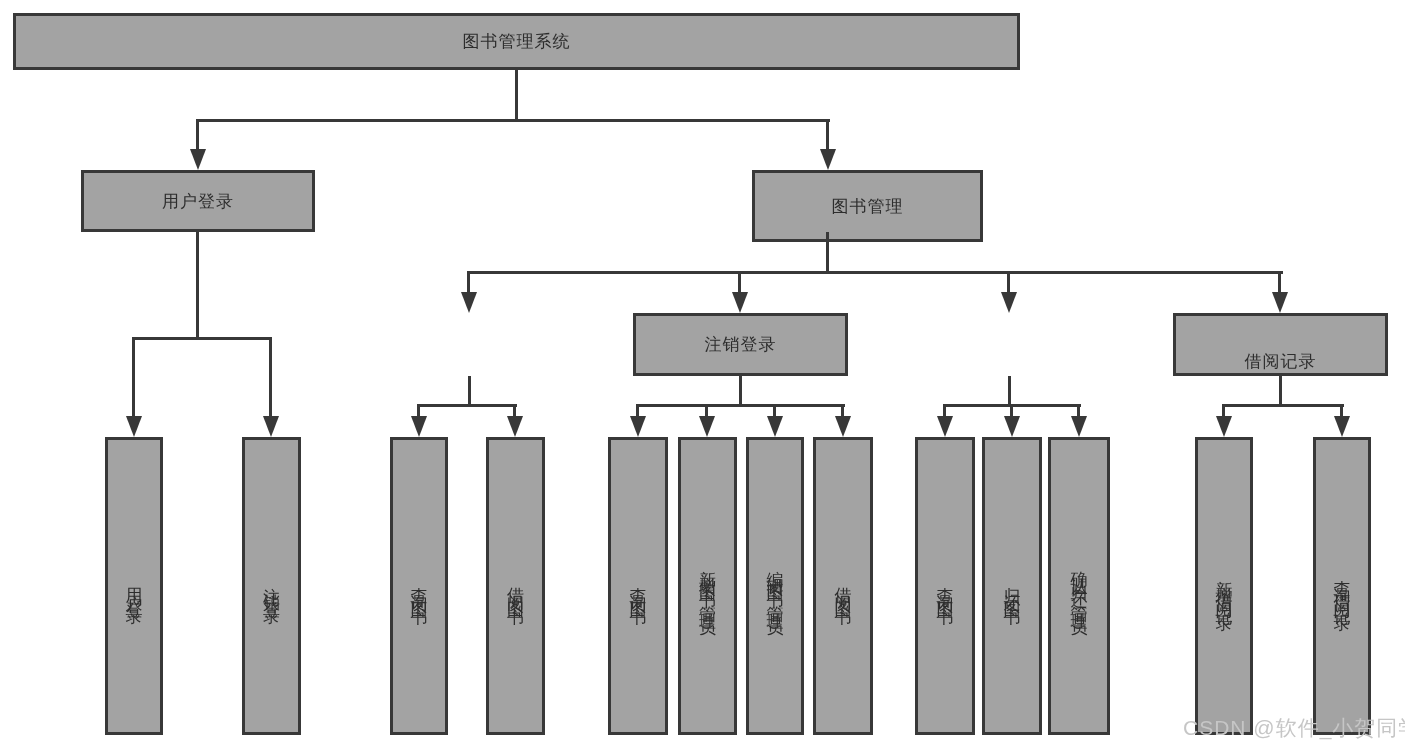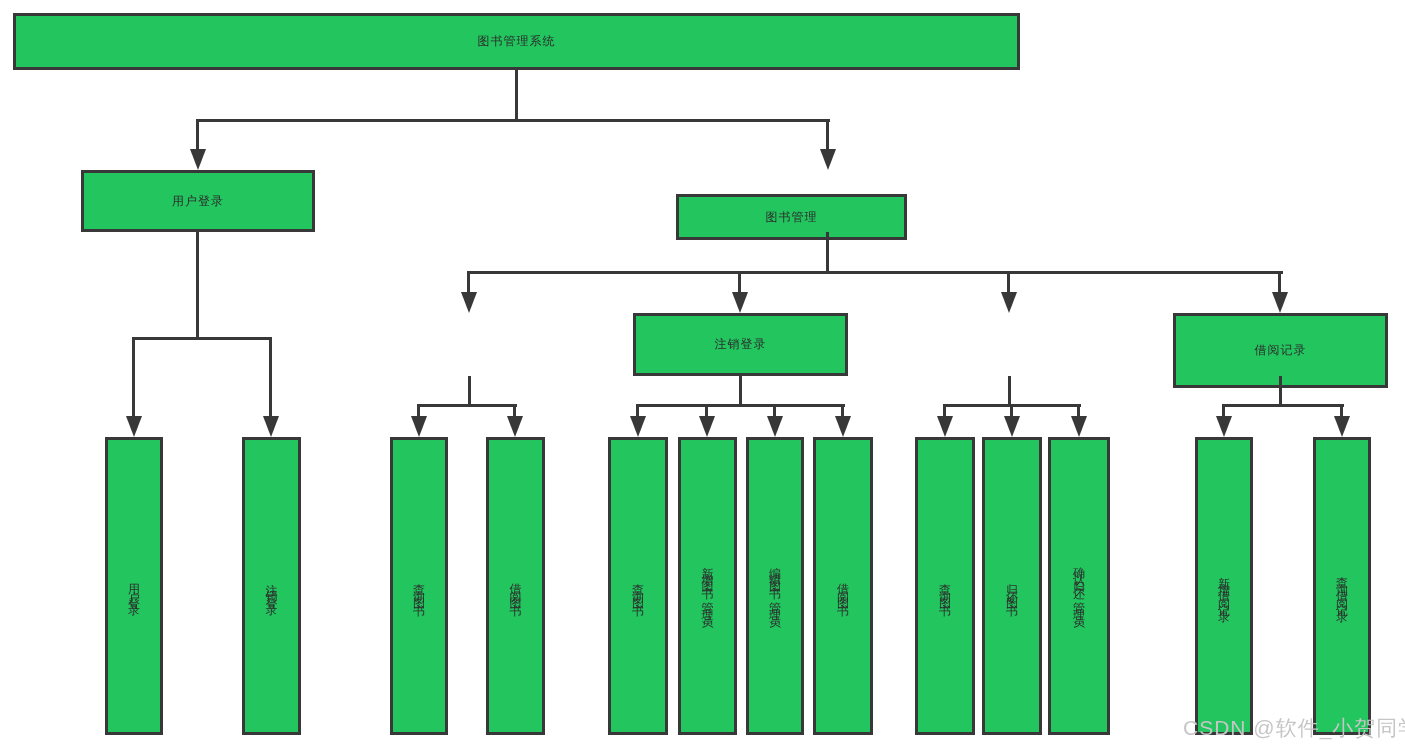--- a/index.html
+++ b/index.html
@@ -7,22 +7,22 @@
     --text:#2d2d2d;
     --wm:#c6c6c6;
   }
   html,body{margin:0;padding:0;background:#fff;}
   .canvas{
     position:relative;width:1405px;height:747px;background:#ffffff;overflow:hidden;
     font-family:"Liberation Sans","DejaVu Sans",sans-serif;
   }
   .bx{
     position:absolute;box-sizing:border-box;border:3px solid var(--line);
-    background:#22c55e;display:flex;align-items:center;justify-content:center;
-    color:var(--text);font-size:12px;letter-spacing:1px;text-align:center;
+    background:#a3a3a3;display:flex;align-items:center;justify-content:center;
+    color:var(--text);font-size:17px;letter-spacing:1px;text-align:center;
   }
   .vert{
     writing-mode:vertical-rl;text-orientation:mixed;letter-spacing:7px;line-height:1;
     padding-top:4px;
   }
   .hl{position:absolute;height:3px;background:var(--line);}
   .vl{position:absolute;width:3px;background:var(--line);}
   .ar{
     position:absolute;width:0;height:0;
     border-left:8px solid transparent;border-right:8px solid transparent;
@@ -39,28 +39,28 @@
 <div class="canvas">
 
   <div class="bx" style="left:13px;top:13px;width:1007px;height:57px;">
     <span>图书管理系统</span>
   </div>
 
   <div class="bx" style="left:81px;top:170px;width:234px;height:62px;">
     <span>用户登录</span>
   </div>
 
-  <div class="bx" style="left:676px;top:170px;width:231px;height:46px;margin-top:24px;">
+  <div class="bx" style="left:752px;top:170px;width:231px;height:72px;">
     <span>图书管理</span>
   </div>
 
   <div class="bx" style="left:633px;top:313px;width:215px;height:63px;">
     <span>注销登录</span>
   </div>
-  <div class="bx" style="left:1173px;top:313px;width:215px;height:75px;">
+  <div class="bx" style="left:1173px;top:313px;width:215px;height:63px;align-items:flex-end;">
     <span>借阅记录</span>
   </div>
 
   <div class="bx vert" style="left:105px;top:437px;width:58px;height:298px;">
     <span>用户登录</span>
   </div>
   <div class="bx vert" style="left:242px;top:437px;width:59px;height:298px;">
     <span>注销登录</span>
   </div>
 

